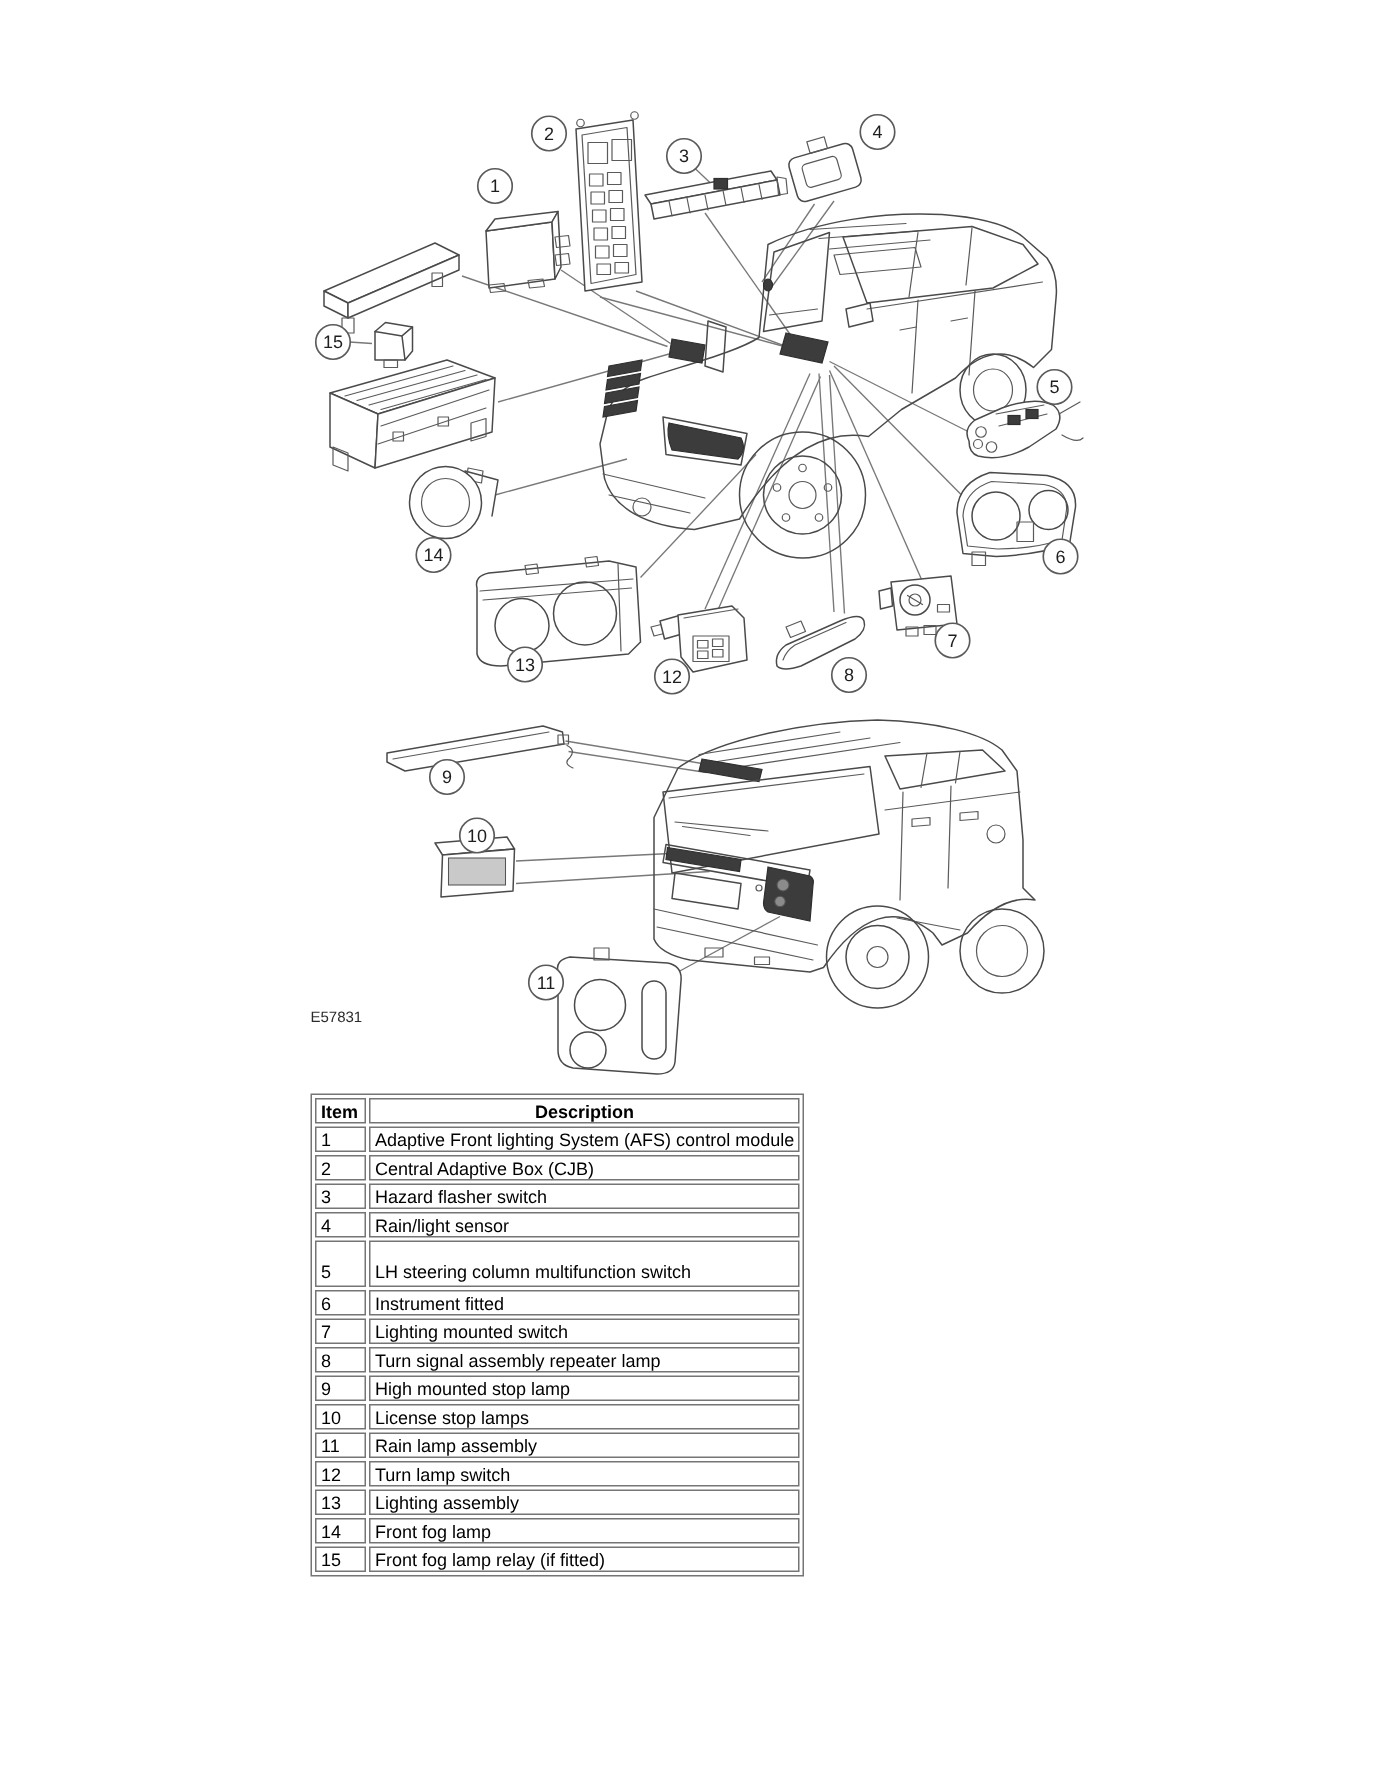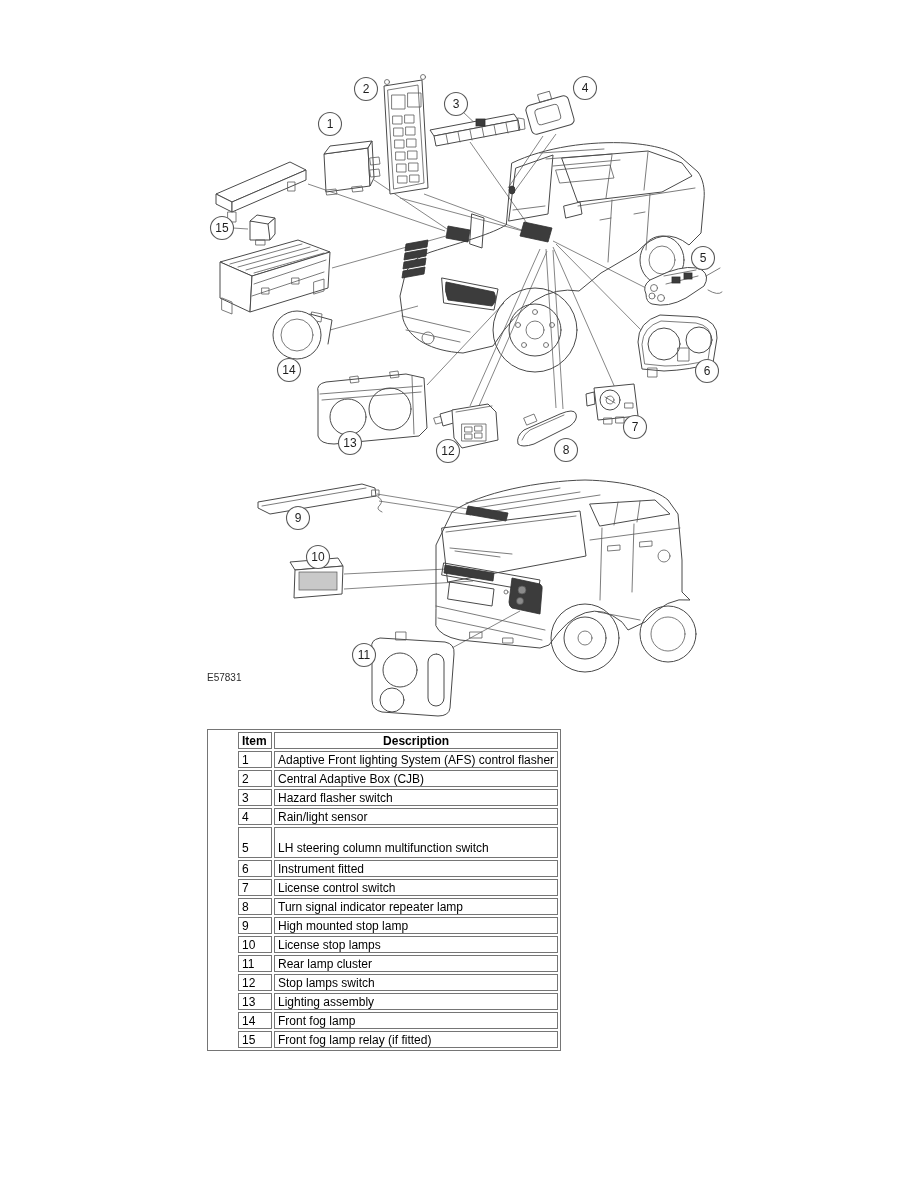--- a/index.html
+++ b/index.html
@@ -13,21 +13,21 @@
   .md{fill:#8b8b8b;stroke:#555;stroke-width:.7;}
   .lt{fill:#c9c9c9;stroke:#555;stroke-width:.7;}
   .wfill{fill:#ffffff;stroke:#4a4a4a;stroke-width:1;stroke-linejoin:round;}
   .leader{fill:none;stroke:#787878;stroke-width:.9;}
   .callout circle{fill:#fff;stroke:#5a5a5a;stroke-width:1.1;}
   .callout text{font:12px "Liberation Sans",sans-serif;fill:#1e1e1e;text-anchor:middle;}
   .figcode{font:10px "Liberation Sans",sans-serif;fill:#2b2b2b;}
   
   .table-wrap{position:absolute;left:207px;top:729px;}
   table.parts{border-collapse:separate;border-spacing:2px;border:1px solid #757575;
-              background:#fff;padding-left:28px;}
+              background:#fff;}
   table.parts th,table.parts td{border:1px solid #757575;font-size:12px;color:#000;
               padding:0 3px;height:15px;line-height:14px;white-space:nowrap;}
   table.parts th{font-weight:bold;}
   th.item-h{width:26px;text-align:left;}
   th.desc-h{width:272px;}
   td.item-c{text-align:left;}
   tr.tall td{height:27px;vertical-align:bottom;padding-bottom:2px;}
 </style>
 </head>
 <body>
@@ -381,21 +381,21 @@
   <table class="parts">
     <thead>
       <tr>
         <th class="item-h">Item</th>
         <th class="desc-h">Description</th>
       </tr>
     </thead>
     <tbody>
       <tr>
         <td class="item-c">1</td>
-        <td>Adaptive Front lighting System (AFS) control flasher</td>
+        <td>Adaptive Front lighting System (AFS) control module</td>
           </tr>
       <tr>
         <td class="item-c">2</td>
         <td>Central Adaptive Box (CJB)</td>
           </tr>
       <tr>
         <td class="item-c">3</td>
         <td>Hazard flasher switch</td>
           </tr>
       <tr>
@@ -405,41 +405,41 @@
       <tr class="tall">
         <td class="item-c">5</td>
         <td>LH steering column multifunction switch</td>
           </tr>
       <tr>
         <td class="item-c">6</td>
         <td>Instrument fitted</td>
           </tr>
       <tr>
         <td class="item-c">7</td>
-        <td>License control switch</td>
+        <td>Lighting mounted switch</td>
           </tr>
       <tr>
         <td class="item-c">8</td>
-        <td>Turn signal indicator repeater lamp</td>
+        <td>Turn signal assembly repeater lamp</td>
           </tr>
       <tr>
         <td class="item-c">9</td>
         <td>High mounted stop lamp</td>
           </tr>
       <tr>
         <td class="item-c">10</td>
         <td>License stop lamps</td>
           </tr>
       <tr>
         <td class="item-c">11</td>
-        <td>Rear lamp cluster</td>
+        <td>Rain lamp assembly</td>
           </tr>
       <tr>
         <td class="item-c">12</td>
-        <td>Stop lamps switch</td>
+        <td>Turn lamp switch</td>
           </tr>
       <tr>
         <td class="item-c">13</td>
         <td>Lighting assembly</td>
           </tr>
       <tr>
         <td class="item-c">14</td>
         <td>Front fog lamp</td>
           </tr>
       <tr>

